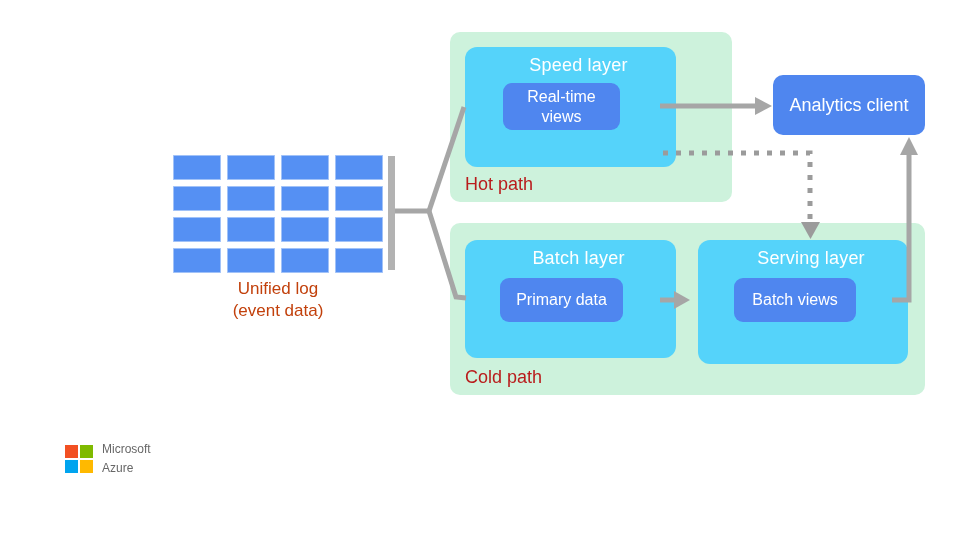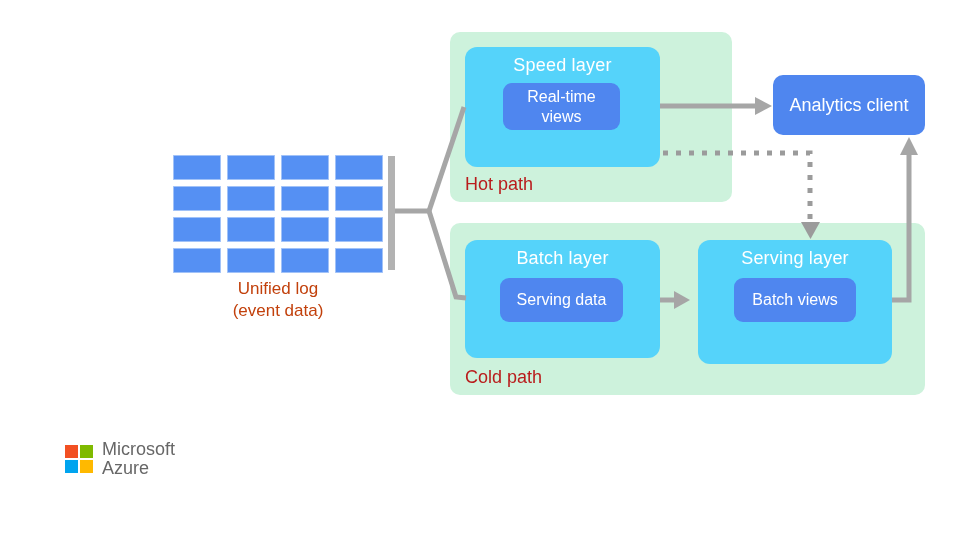--- a/index.html
+++ b/index.html
@@ -17,21 +17,21 @@
   .log-label{
     position:absolute;left:158px;top:278px;width:240px;text-align:center;
     font-size:17px;line-height:22px;color:#c2410c;
   }
   
   .panel{position:absolute;background:#cdf2dc;border-radius:10px;}
   #hot-panel{left:450px;top:32px;width:282px;height:170px;}
   #cold-panel{left:450px;top:223px;width:475px;height:172px;}
   .panel-label{position:absolute;left:15px;bottom:7px;font-size:18px;color:#b91c1c;}
   
-  .layer{position:absolute;background:#55d3fa;border-radius:12px;color:#ffffff;}
+  .layer{position:absolute;background:#55d3fa;border-radius:12px;color:#ffffff;padding-left:16px;}
   #speed-layer{left:465px;top:47px;width:195px;height:120px;}
   #batch-layer{left:465px;top:240px;width:195px;height:118px;}
   #serving-layer{left:698px;top:240px;width:194px;height:124px;}
   .layer-title{text-align:center;margin-top:8px;font-size:18px;letter-spacing:.2px;}
   
   .chip{
     position:absolute;background:#4f86ef;border-radius:9px;color:#fff;
     display:flex;align-items:center;justify-content:center;text-align:center;
     font-size:16px;line-height:20px;padding:0 6px;box-sizing:border-box;
   }
@@ -42,21 +42,21 @@
   #analytics-client{
     position:absolute;left:773px;top:75px;width:152px;height:60px;background:#4f86ef;
     border-radius:10px;color:#fff;font-size:18px;display:flex;align-items:center;justify-content:center;
   }
   
   .overlay{position:absolute;left:0;top:0;pointer-events:none;}
   
   .ms-logo{position:absolute;left:65px;top:440px;display:flex;align-items:center;gap:9px;}
   .ms-squares{display:grid;grid-template-columns:13px 13px;grid-template-rows:13px 13px;gap:2px;}
   .ms-sq{width:13px;height:13px;}
-  .ms-text{font-size:18px;line-height:19px;color:#676767;}
+  .ms-text{font-size:12px;line-height:19px;color:#676767;}
 </style>
 </head>
 <body>
 
 <div id="canvas">
 
   <div class="log-grid">
     <div class="log-cell"></div>
     <div class="log-cell"></div>
     <div class="log-cell"></div>
@@ -88,21 +88,21 @@
     <span class="panel-label">Cold path</span>
   </div>
 
   <div class="layer" id="speed-layer">
     <div class="layer-title">Speed layer</div>
     <div class="chip" id="speed-chip">Real-time views</div>
   </div>
 
   <div class="layer" id="batch-layer">
     <div class="layer-title">Batch layer</div>
-    <div class="chip" id="batch-chip">Serving data</div>
+    <div class="chip" id="batch-chip">Primary data</div>
   </div>
 
   <div class="layer" id="serving-layer">
     <div class="layer-title">Serving layer</div>
     <div class="chip" id="serving-chip">Batch views</div>
   </div>
 
   <div id="analytics-client">Analytics client</div>
 
   <svg class="overlay" width="958" height="542" viewBox="0 0 958 542">

